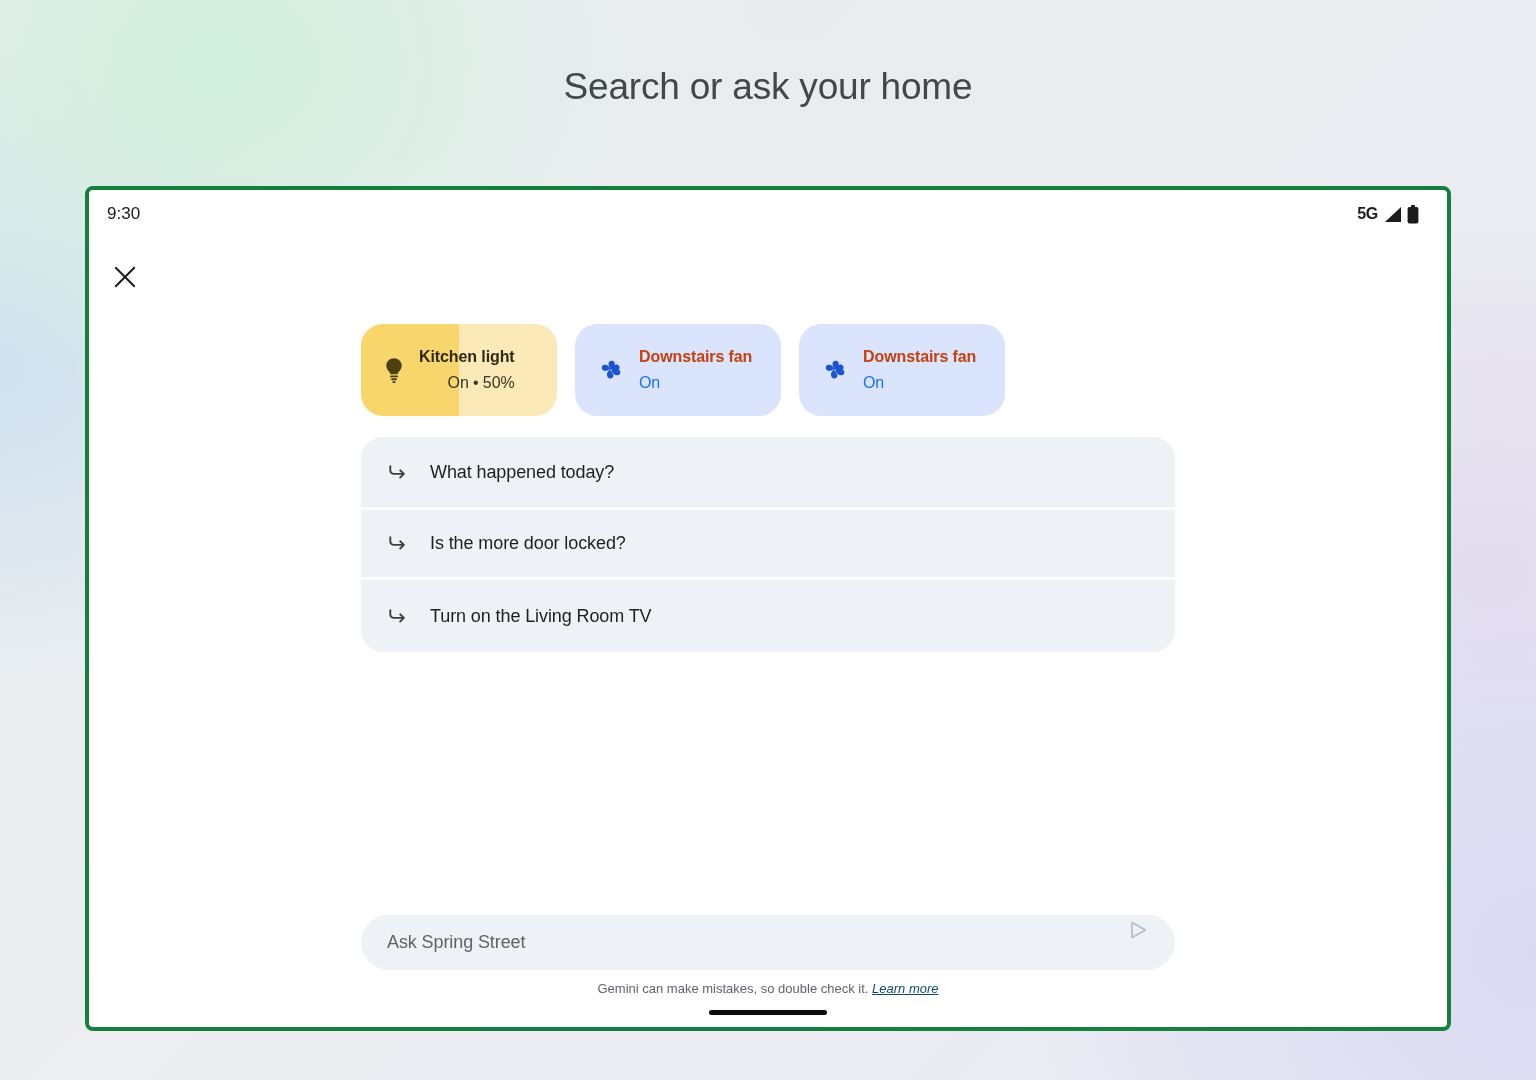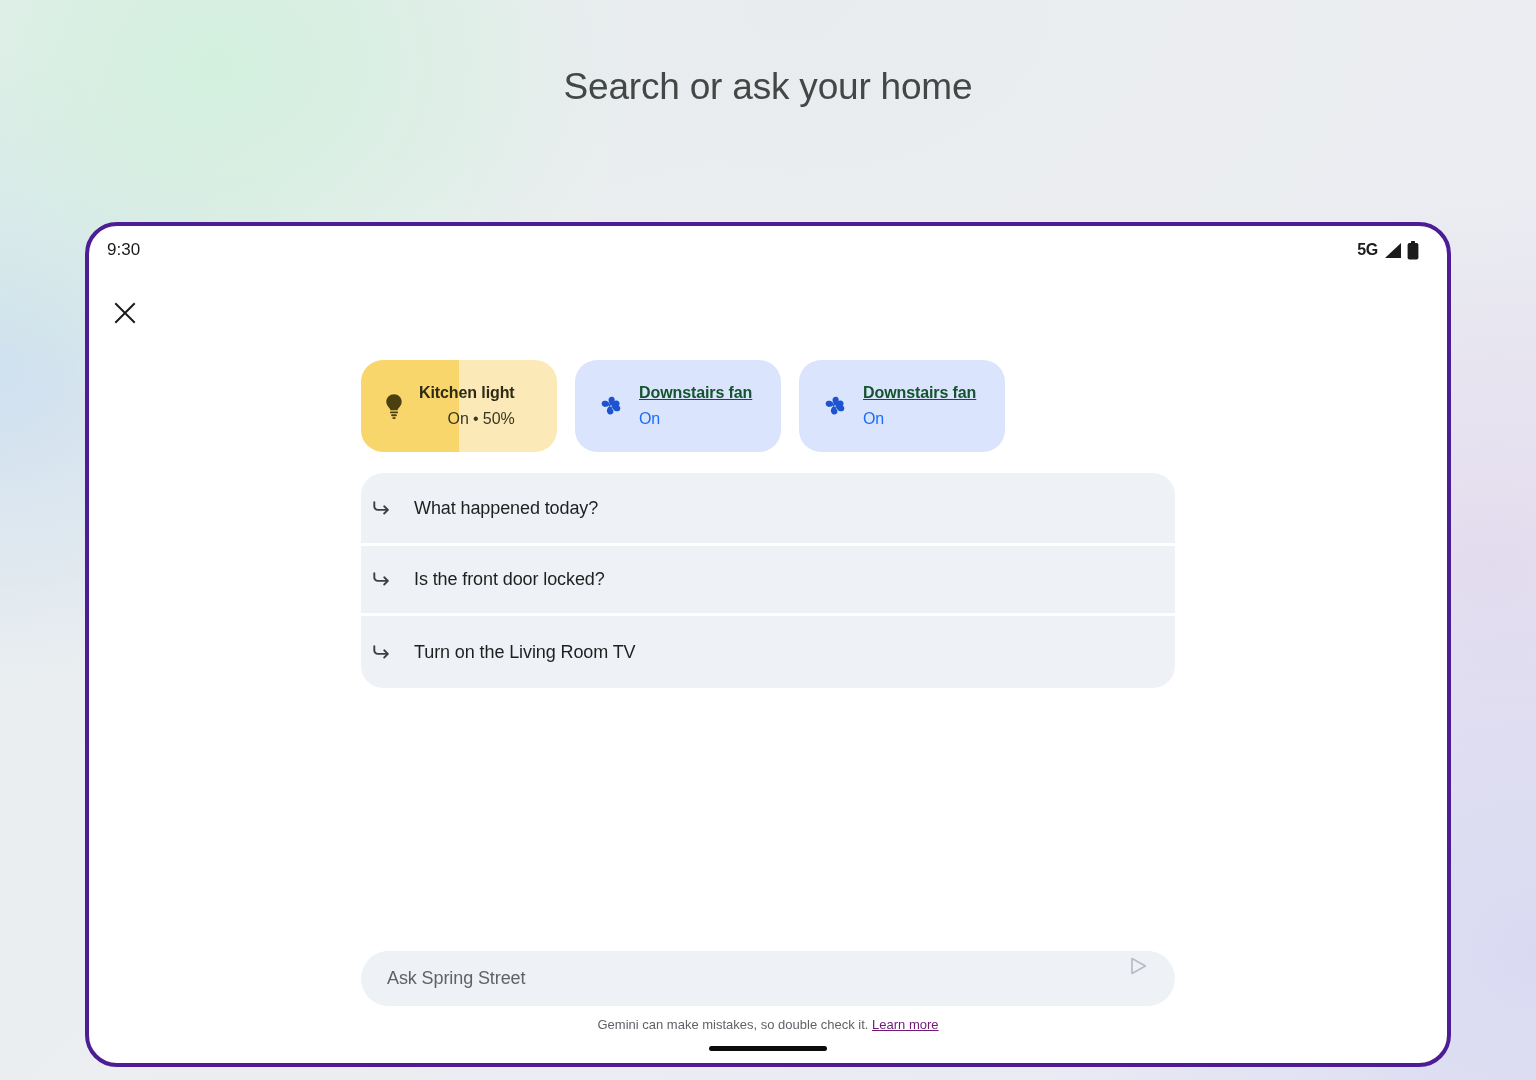--- a/index.html
+++ b/index.html
@@ -43,24 +43,23 @@
   }
 
   
   #device-frame {
     position: absolute;
     left: 85px;
     top: 186px;
     width: 1366px;
     height: 845px;
     background: #ffffff;
-    border: 4px solid #4c1d95;
-    border-radius: 32px;
+    border: 4px solid #15803d;
+    border-radius: 8px;
     overflow: hidden;
-    margin-top: 36px;
   }
 
   
   #status-bar {
     position: absolute;
     top: 0; left: 0;
     width: 100%;
     height: 48px;
     display: flex;
     align-items: center;
@@ -146,37 +145,37 @@
     width: 206px;
     background: #dbe4fd;
   }
   .chip-icon { flex: 0 0 auto; display: flex; align-items: center; }
   .chip-text { display: flex; flex-direction: column; gap: 8px; min-width: 0; }
   .chip-title { font-size: 16px; font-weight: 700; letter-spacing: -0.1px; }
   .chip-state { font-size: 16px; font-weight: 400; letter-spacing: -0.1px; }
   .device-chip.light .chip-title,
   .device-chip.light .chip-state { color: #2d2a15; }
   .device-chip.light .chip-state { color: #3a3724; text-align: right; }
-  .device-chip.fan .chip-title { color: #14532d; text-decoration: underline; }
+  .device-chip.fan .chip-title { color: #c2410c; }
   .device-chip.fan .chip-state { color: #1b6ef3; }
 
   
   #suggestion-list {
     width: 814px;
     margin-left: 272px;
     display: flex;
     flex-direction: column;
     gap: 3px;
   }
   .suggestion-row {
     display: flex;
     align-items: center;
     gap: 22px;
     height: 67px;
-    padding-left: 10px;
+    padding-left: 26px;
     background: #eef1f5;
     border: none;
     cursor: pointer;
     font-family: inherit;
     text-align: left;
     width: 100%;
   }
   .suggestion-row:first-child {
     border-top-left-radius: 22px;
     border-top-right-radius: 22px;
@@ -231,23 +230,24 @@
     border: none;
     cursor: pointer;
   }
   #disclaimer {
     margin-top: 11px;
     text-align: center;
     font-size: 13px;
     color: #5f6368;
   }
   #disclaimer-link {
-    color: #701a75;
+    color: #0c4a6e;
     text-decoration: underline;
     cursor: pointer;
+    font-style: italic;
   }
 
   
   #home-indicator {
     position: absolute;
     left: 50%;
     transform: translateX(-50%);
     bottom: 12px;
     width: 118px;
     height: 5px;
@@ -354,21 +354,21 @@
       </button>
 
 
       <button class="suggestion-row">
         <span class="arrow-icon">
           <svg width="21" height="21" viewBox="0 0 21 21">
             <path d="M3.3 4.2 v4.3 a3.4 3.4 0 0 0 3.4 3.4 h9.4" fill="none" stroke="#3c4043" stroke-width="1.9" stroke-linecap="round"></path>
             <path d="M13.2 8.3 L16.9 11.9 L13.2 15.5" fill="none" stroke="#3c4043" stroke-width="1.9" stroke-linecap="round" stroke-linejoin="round"></path>
           </svg>
         </span>
-        <span class="suggestion-label">Is the front door locked?</span>
+        <span class="suggestion-label">Is the more door locked?</span>
       </button>
 
       <button class="suggestion-row">
         <span class="arrow-icon">
           <svg width="21" height="21" viewBox="0 0 21 21">
             <path d="M3.3 4.2 v4.3 a3.4 3.4 0 0 0 3.4 3.4 h9.4" fill="none" stroke="#3c4043" stroke-width="1.9" stroke-linecap="round"></path>
             <path d="M13.2 8.3 L16.9 11.9 L13.2 15.5" fill="none" stroke="#3c4043" stroke-width="1.9" stroke-linecap="round" stroke-linejoin="round"></path>
           </svg>
         </span>
         <span class="suggestion-label">Turn on the Living Room TV</span>

